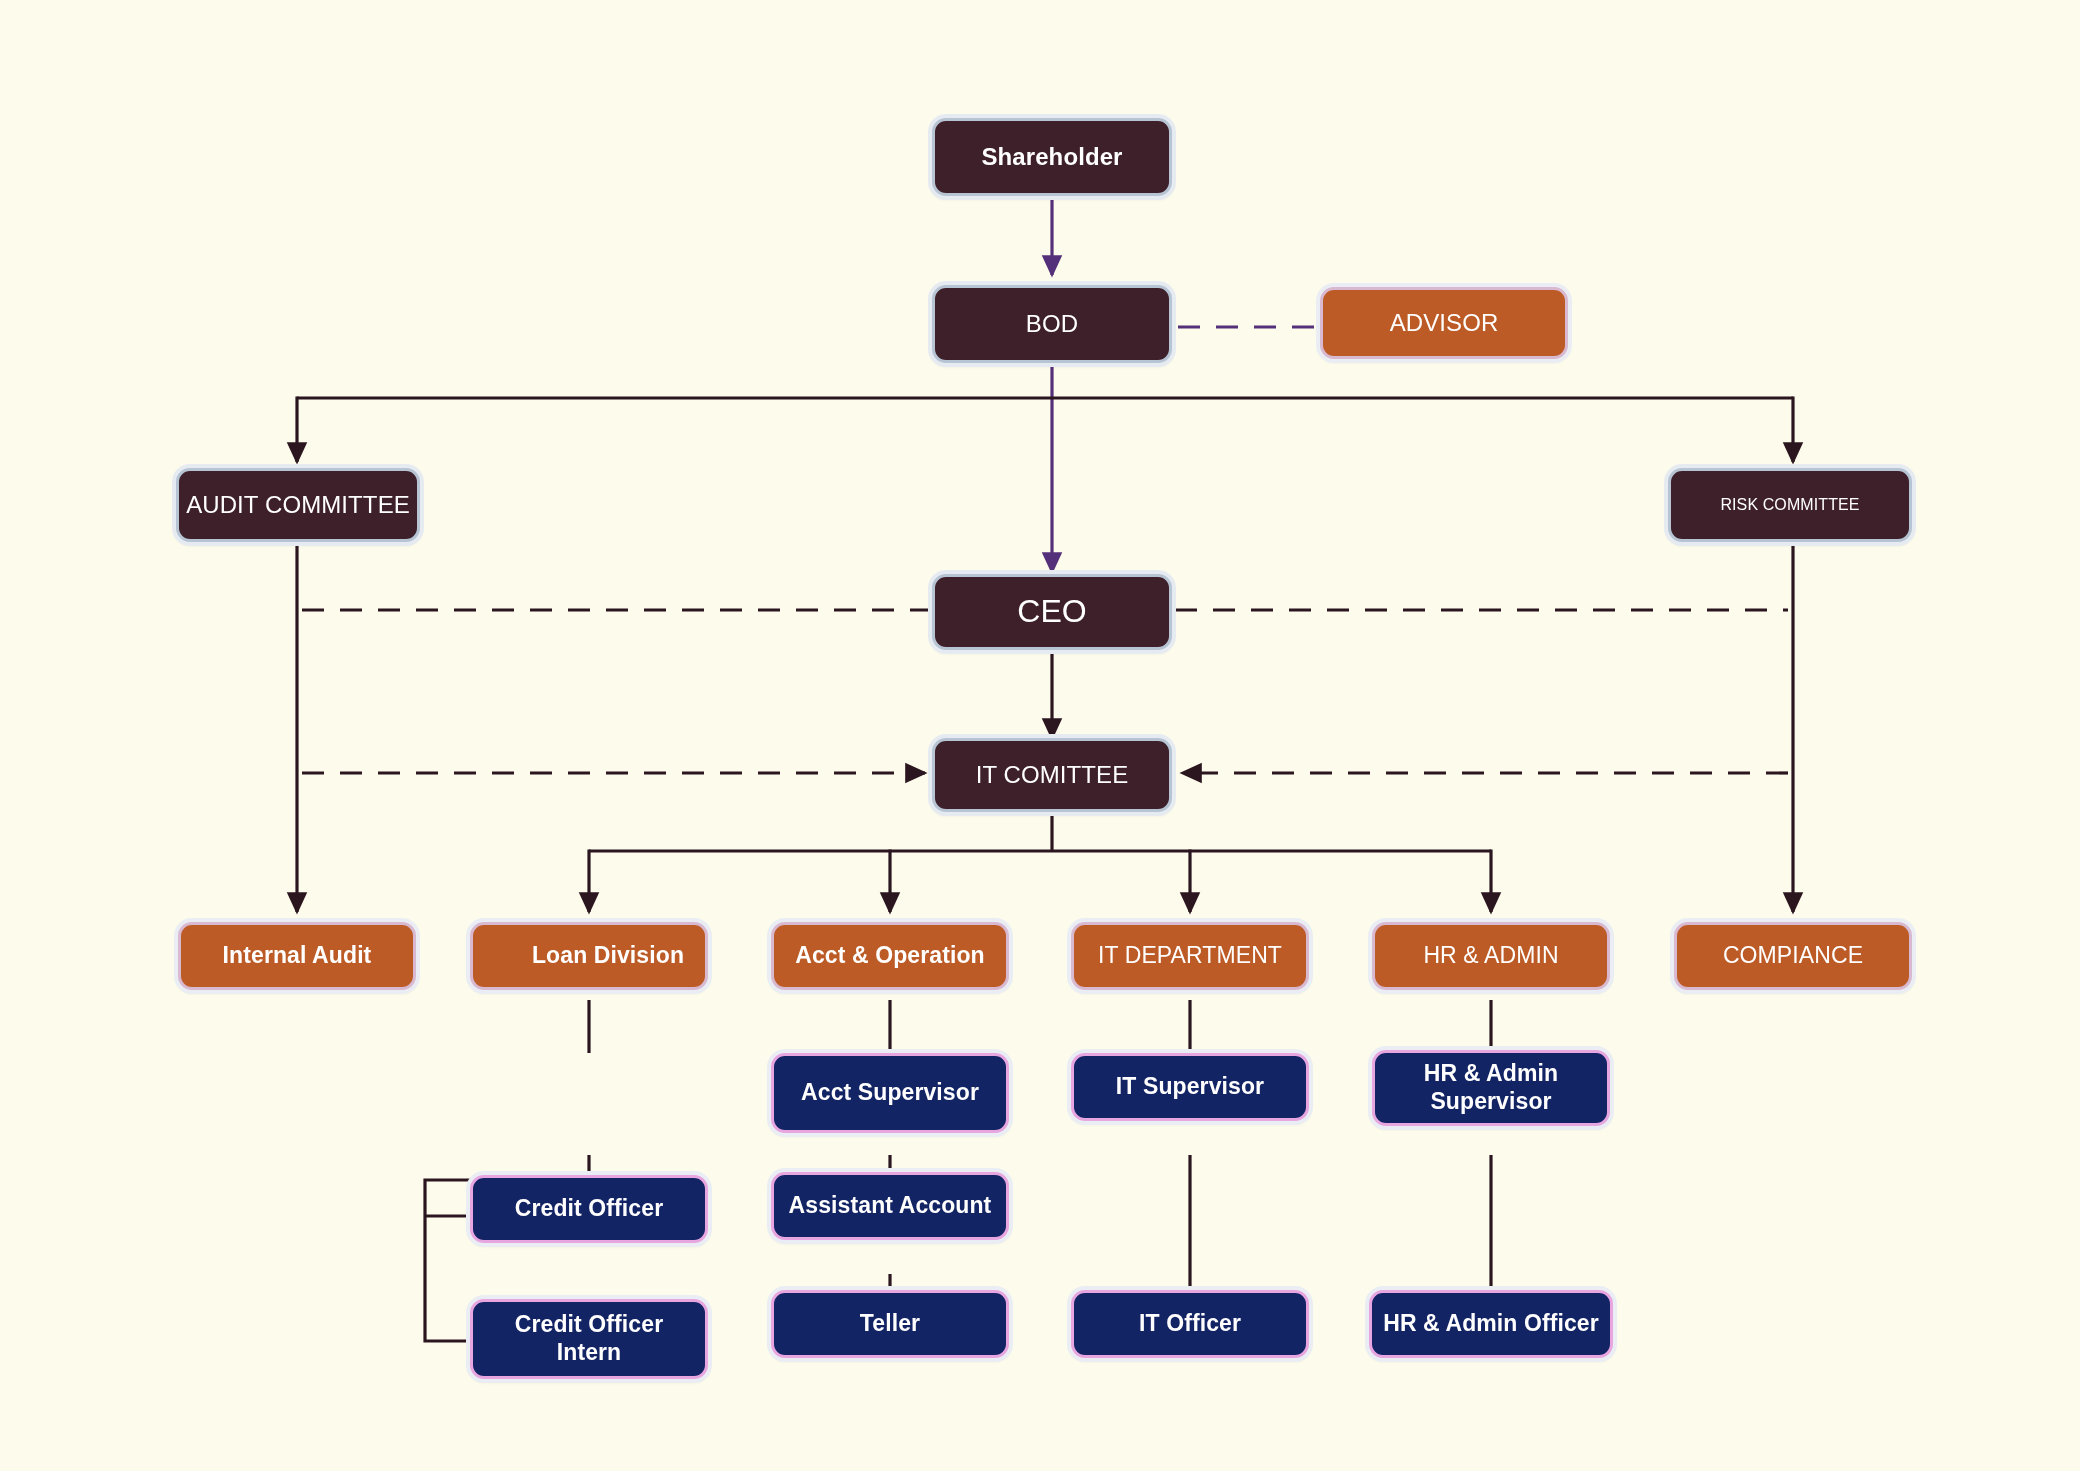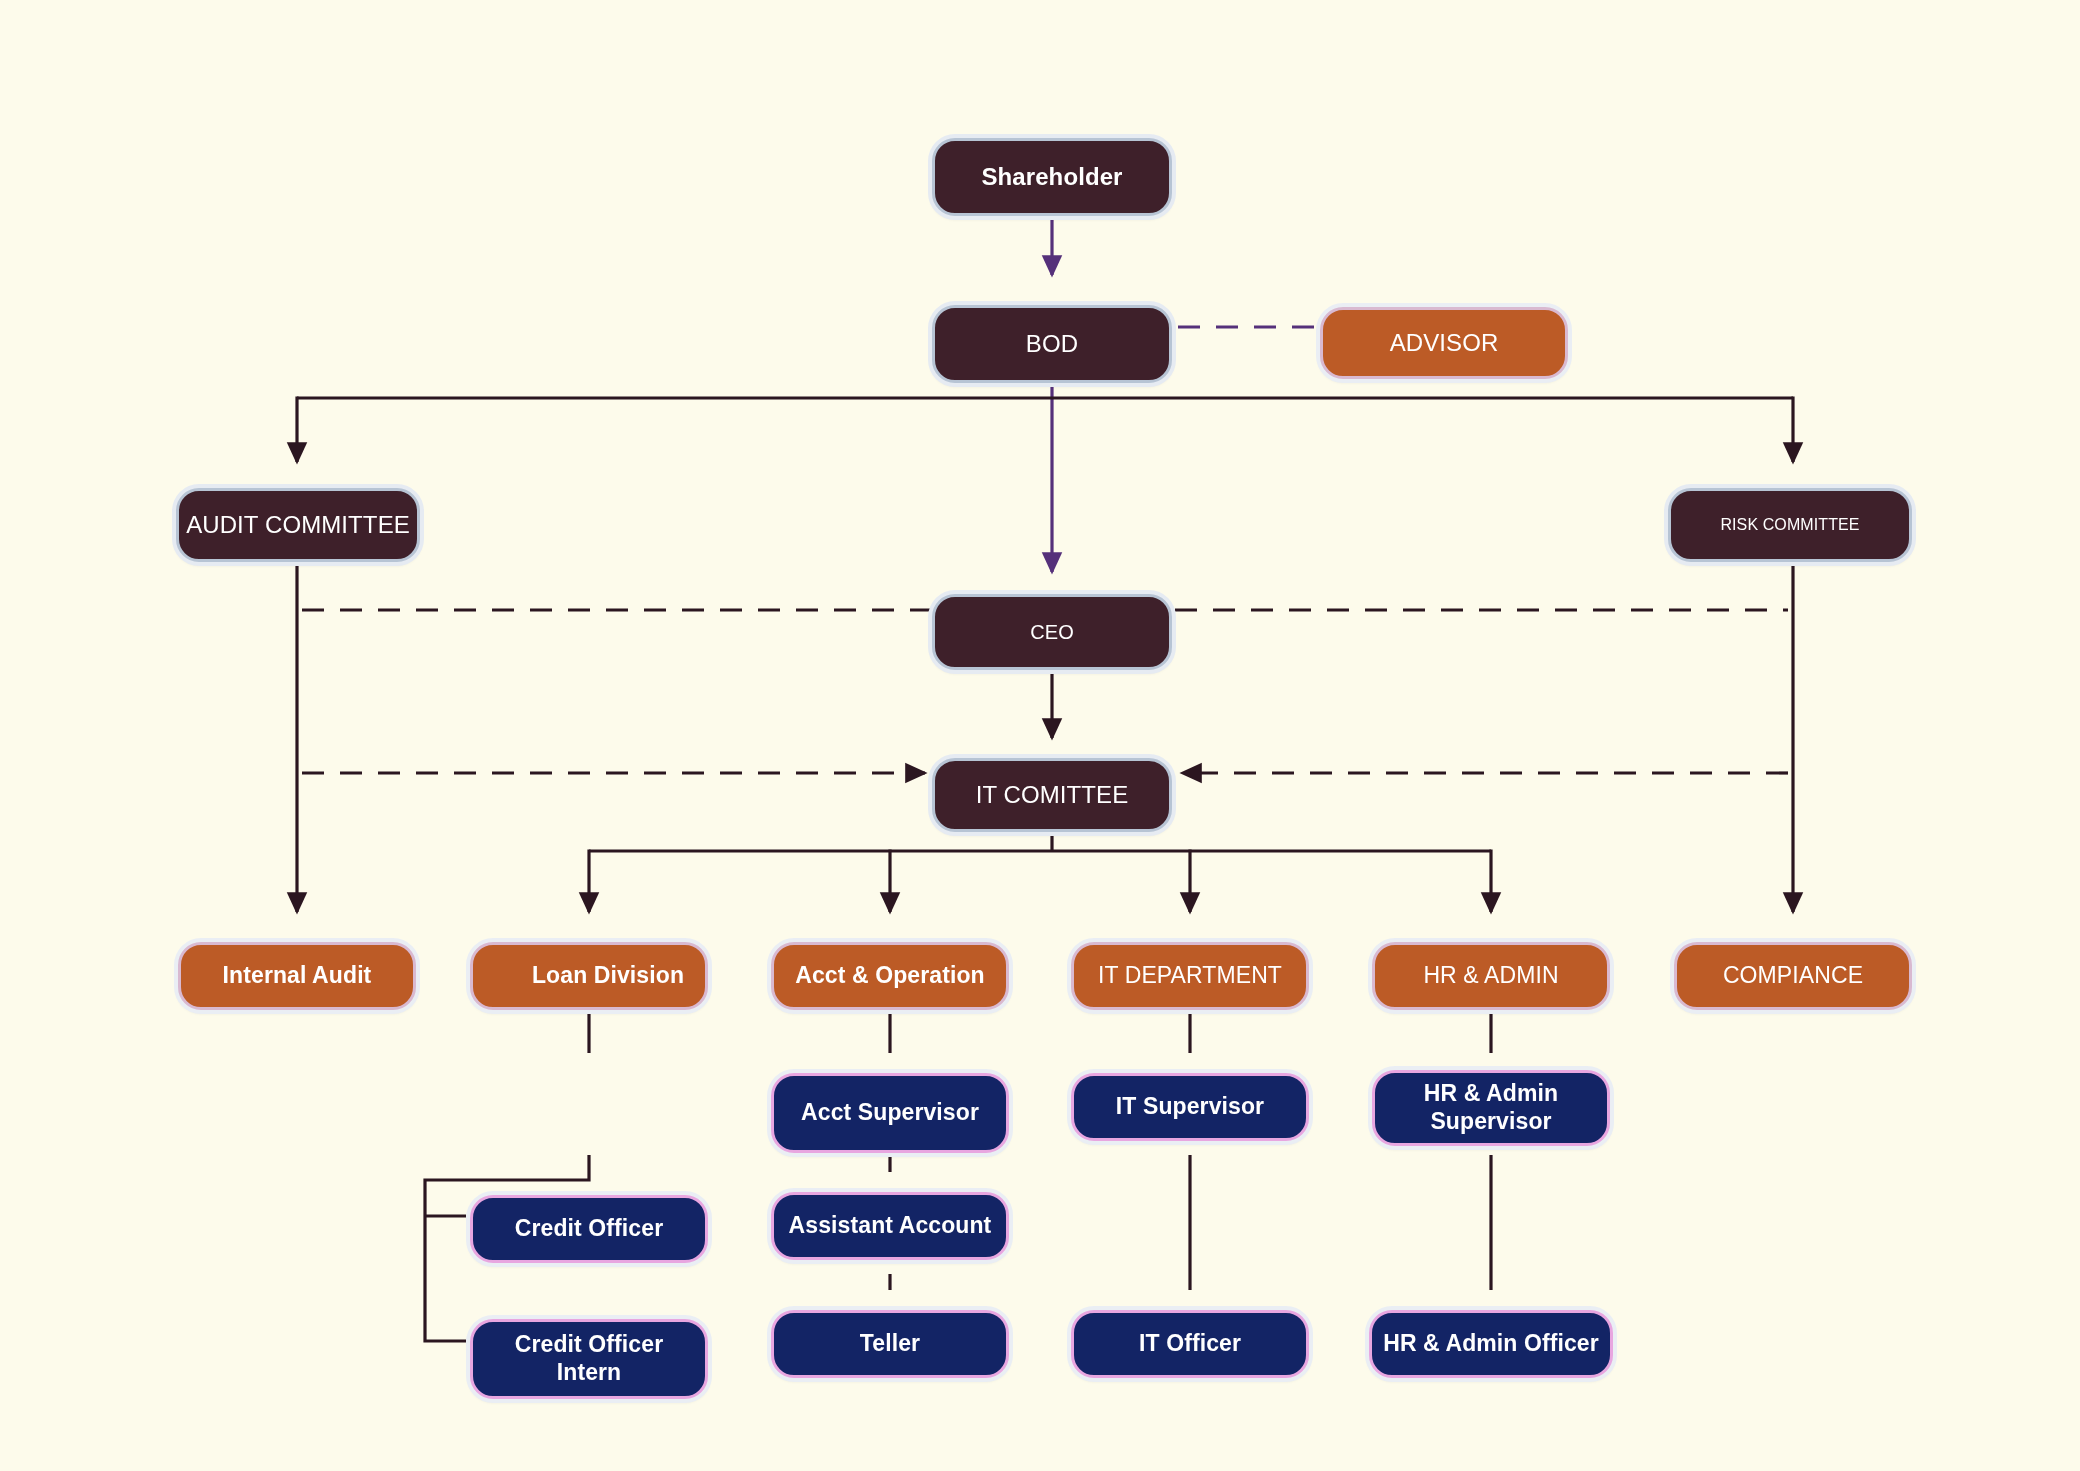--- a/index.html
+++ b/index.html
@@ -22,27 +22,26 @@
     height: 1471px;
     pointer-events: none;
   }
   .node {
     position: absolute;
     box-sizing: border-box;
     display: flex;
     align-items: center;
     justify-content: center;
     text-align: center;
-    border-radius: 23px;
+    border-radius: 14px;
     color: #ffffff;
     line-height: 1.12;
     padding: 2px 6px;
     z-index: 5;
     letter-spacing: 0.1px;
-    margin-top: 20px;
   }
   
   .n-dark {
     background: #3E202A;
     border: 3px solid #B7C4D4;
     box-shadow: 0 0 0 4px #E6EBF2, 0 2px 4px rgba(0,0,0,0.18);
     font-weight: 600;
   }
   
   .n-orange {
@@ -164,21 +163,21 @@
   </div>
 
   <div class="node n-dark" style="left:176px; top:468px; width:244px; height:74px; font-size:24px; font-weight:500;">
     <span>AUDIT COMMITTEE</span>
   </div>
 
   <div class="node n-dark" style="left:1668px; top:468px; width:244px; height:74px; font-size:16px; font-weight:500;justify-content:center;">
     <span>RISK COMMITTEE</span>
   </div>
 
-  <div class="node n-dark" style="left:932px; top:574px; width:240px; height:76px; font-size:20px; font-weight:500;">
+  <div class="node n-dark" style="left:932px; top:574px; width:240px; height:76px; font-size:32px; font-weight:500;">
     <span>CEO</span>
   </div>
 
   <div class="node n-dark" style="left:932px; top:738px; width:240px; height:74px; font-size:24px; font-weight:500;">
     <span>IT COMITTEE</span>
   </div>
 
   <div class="node n-orange bold" style="left:178px; top:922px; width:238px; height:68px; font-size:23px;align-items:center;">
     <span>Internal Audit</span>
   </div>

